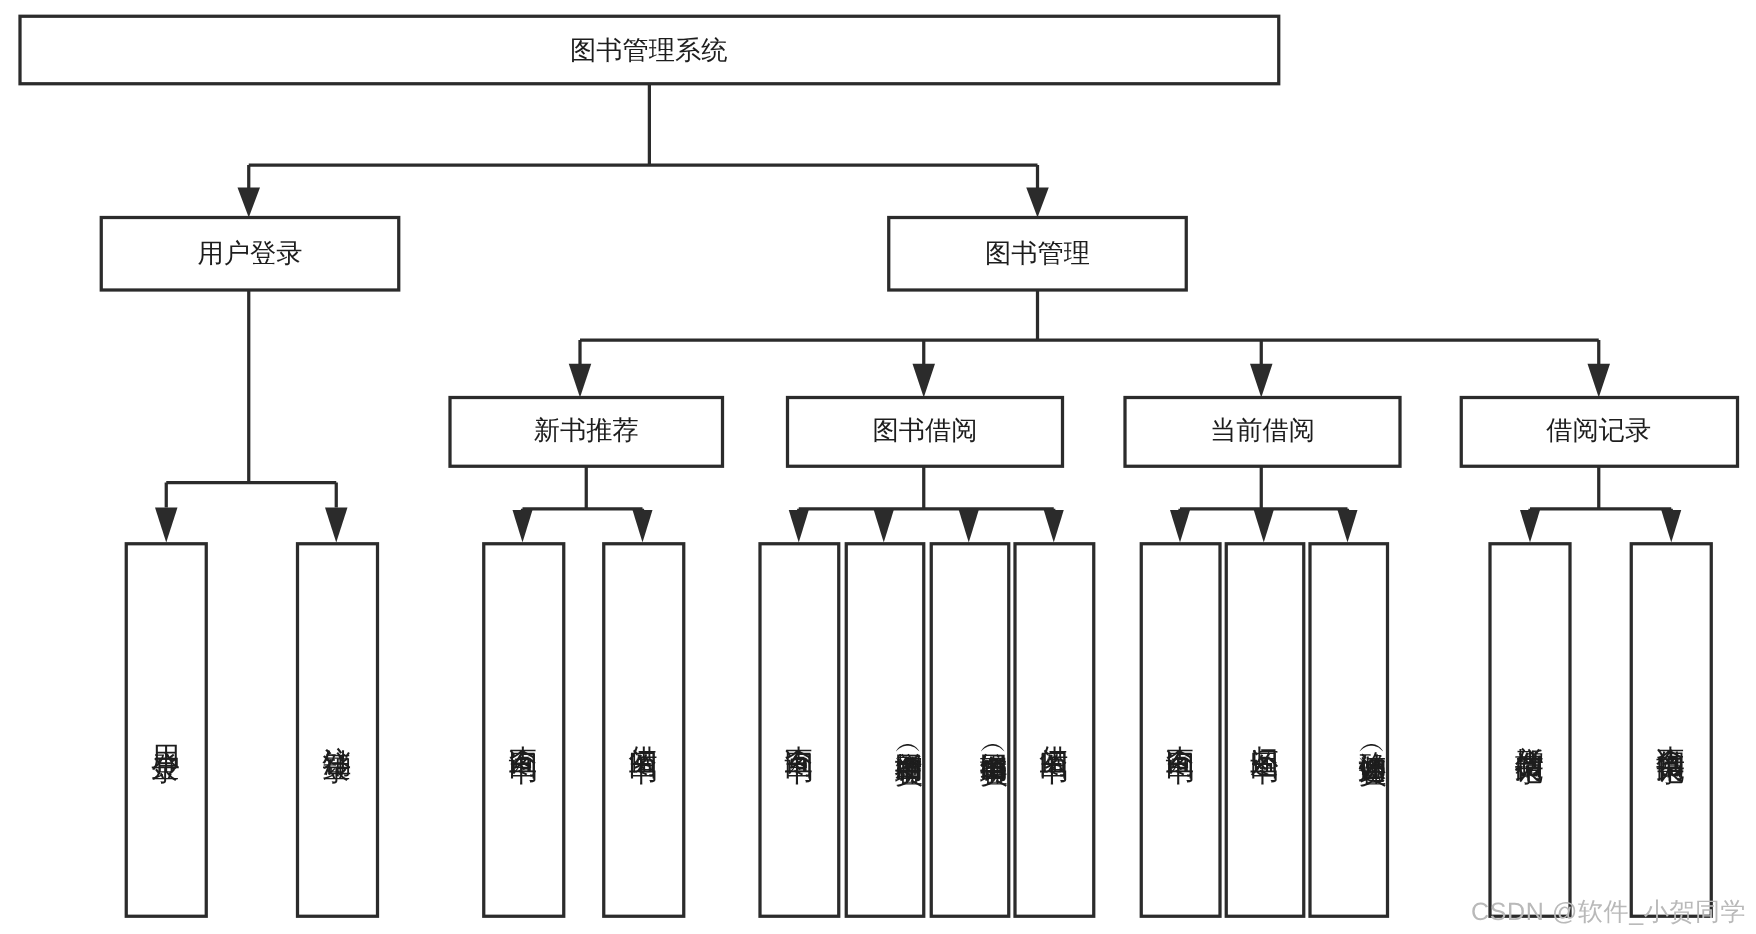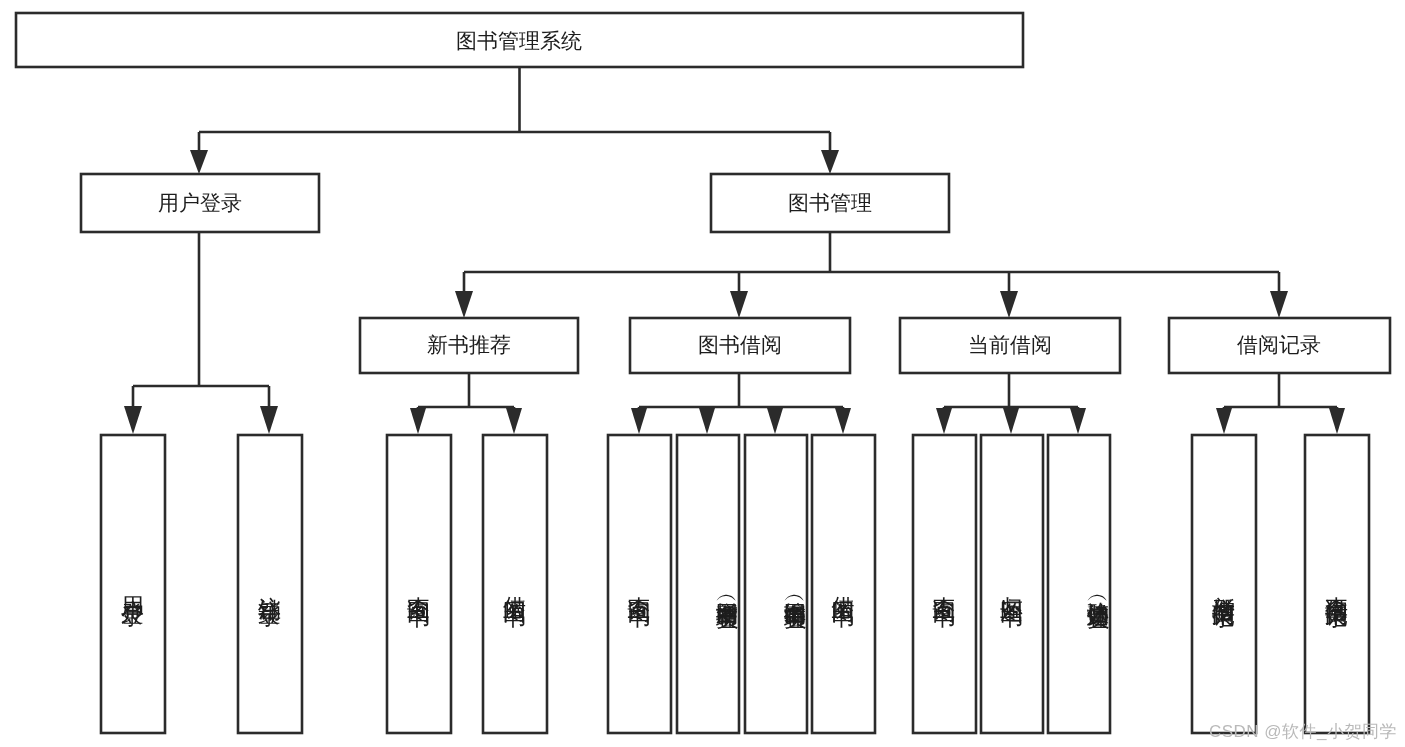--- a/index.html
+++ b/index.html
@@ -63,21 +63,21 @@
     align-items: center;
     justify-content: center;
     pointer-events: none;
     user-select: none;
   }
   .watermark {
     position: absolute;
     right: 8px;
     bottom: 4px;
     font-family: "Liberation Sans", "DejaVu Sans", sans-serif;
-    font-size: 17px;
+    font-size: 20px;
     color: #b9b9b9;
     letter-spacing: 0.5px;
     white-space: nowrap;
   }
 </style>
 </head>
 <body>
 
 <div id="diagram-root">
 

